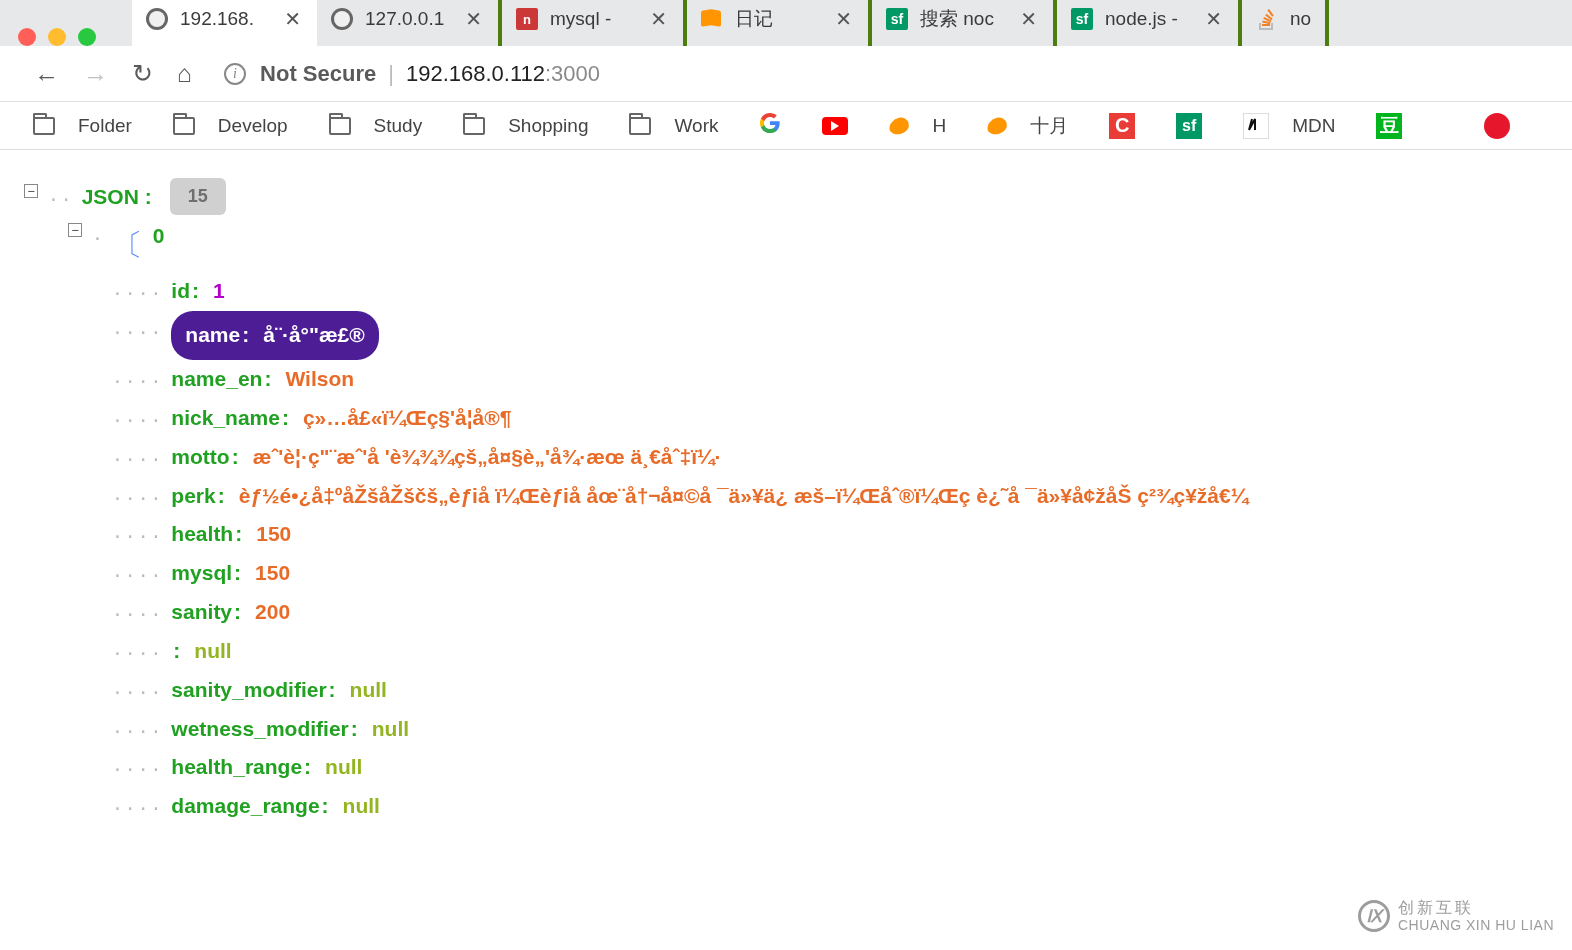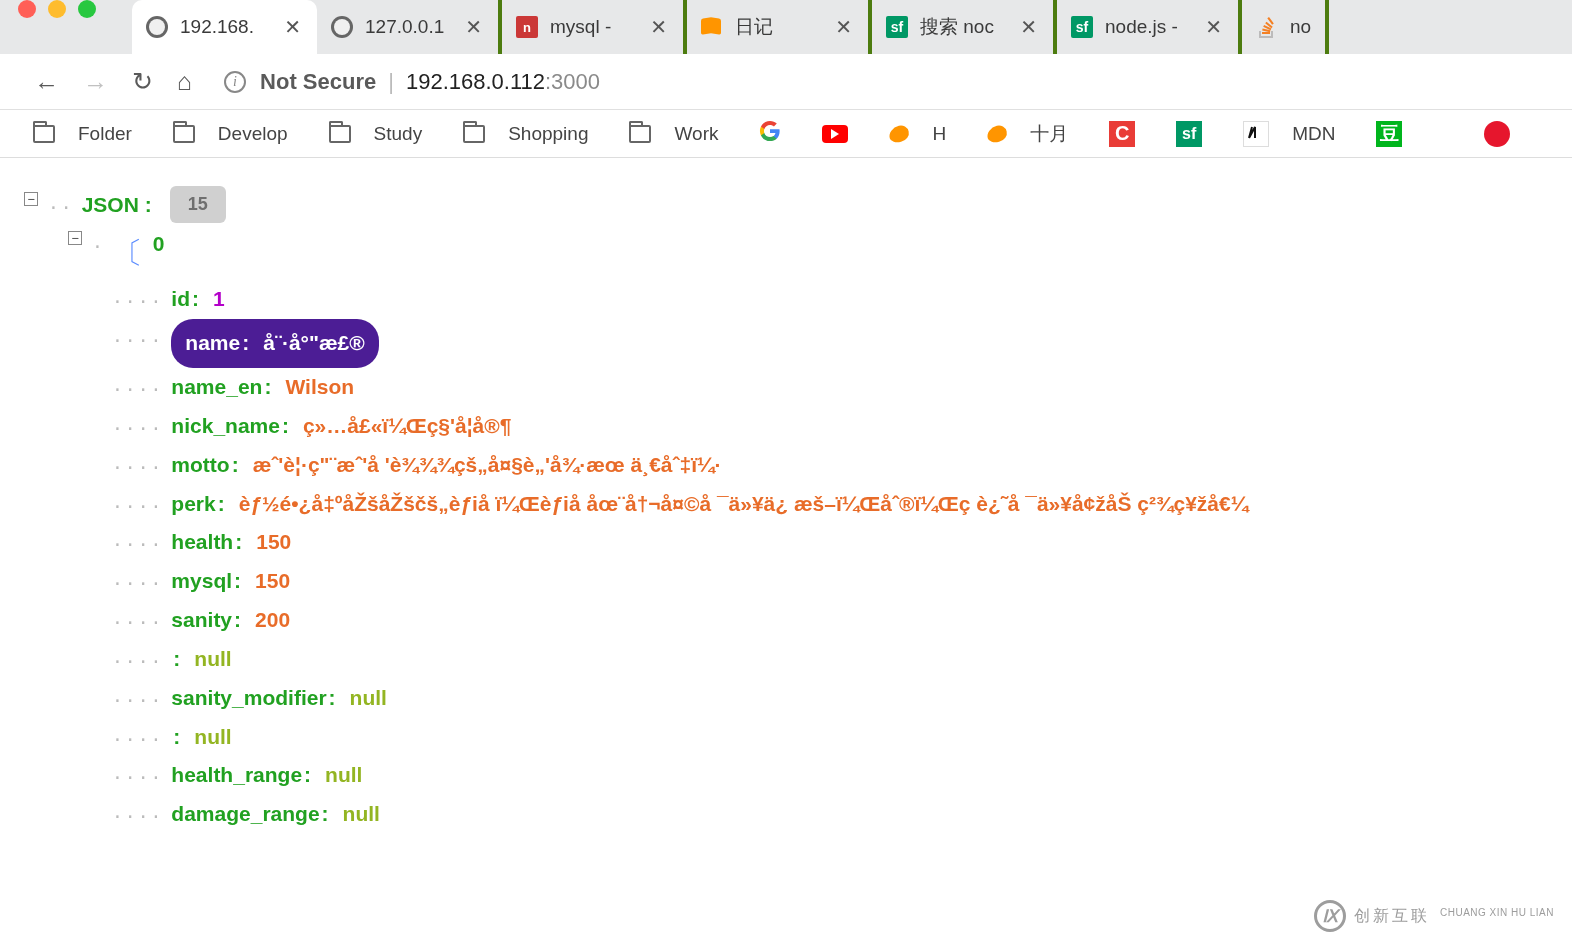--- a/index.html
+++ b/index.html
@@ -1,20 +1,20 @@
 <!DOCTYPE html>
 <html><head>
 <meta charset="utf-8">
 <style>
 * { box-sizing: border-box; margin: 0; padding: 0; }
 body { font-family: -apple-system, BlinkMacSystemFont, 'Segoe UI', sans-serif; font-size: 20px; background: #fff; width: 1572px; height: 950px; overflow: hidden; position: relative; }
 
 
 .browser-chrome { background: #e7e8e9; }
-.tab-bar { display: flex; align-items: flex-start; height: 54px; padding: 0 0 0 18px; }
+.tab-bar { display: flex; align-items: flex-end; height: 46px; padding: 0 0 0 18px; }
 .traffic-lights { display: flex; gap: 12px; margin-right: 36px; align-items: center; }
 .tl { width: 18px; height: 18px; border-radius: 50%; }
 .tl-red { background: #ff5f57; }
 .tl-yellow { background: #febc2e; }
 .tl-green { background: #28c840; }
 .tab { display: flex; align-items: center; height: 54px; padding: 0 14px; min-width: 185px; border-right: 4px solid #4d7c0f; position: relative; font-size: 19px; color: #444; }
 .tab.active { background: #fff; border-radius: 10px 10px 0 0; border-right: none; }
 .tab-favicon { width: 22px; height: 22px; margin-right: 12px; display: flex; align-items: center; justify-content: center; font-size: 17px; }
 .globe-icon { width: 22px; height: 22px; border-radius: 50%; background: #666; position: relative; }
 .globe-icon::before { content: ''; position:absolute; inset:3px; border-radius:50%; background:#f0f0f0; }
@@ -65,23 +65,23 @@
 .key { color:#21a121; font-weight:bold; }
 .colon { color:#21a121; font-weight:bold; margin-right: 14px; margin-left:2px;}
 .val-num { color:#b300c9; font-weight:bold; }
 .val-str { color:#e86c29; font-weight:bold; }
 .val-null { color:#93b522; font-weight:bold; }
 .sel-pill { background:#4c1d95; color:#fff; border-radius:22px; padding:5px 14px; display:inline-flex; align-items:center;}
 .sel-pill .key, .sel-pill .colon, .sel-pill .val-str { color:#fff; }
 
 .watermark { position:absolute; right:18px; bottom:18px; display:flex; align-items:center; gap:8px; color:#9d9d9d; font-size:17px;}
 .watermark .wm-logo { width:32px; height:32px; border:3px solid #9d9d9d; border-radius:50%; display:inline-flex; align-items:center; justify-content:center; font-style:italic; font-weight:bold; color:#9d9d9d;}
-.watermark .wm-text { display:flex; flex-direction:row; line-height:1; gap:2px;}
+.watermark .wm-text { display:flex; flex-direction:column; line-height:1; gap:2px;}
 .watermark .wm-text .cn { font-size:16px; letter-spacing:3px;}
-.watermark .wm-text .en { font-size:10px; letter-spacing:0.5px;margin-left:8px;}
+.watermark .wm-text .en { font-size:14px; letter-spacing:0.5px;}
 </style>
 </head>
 <body>
 
 <div class="browser-chrome">
   <div class="tab-bar">
     <div class="traffic-lights">
       <div class="tl tl-red"></div>
       <div class="tl tl-yellow"></div>
       <div class="tl tl-green"></div>
@@ -298,20 +298,21 @@
         <span class="val-null">null</span>
       </div>
       <div class="row indent2">
         <span class="dots">....</span>
         <span class="key">sanity_modifier</span>
         <span class="colon"> :</span>
         <span class="val-null">null</span>
       </div>
       <div class="row indent2">
         <span class="dots">....</span>
+        <span class="key">wetness_modifier</span>
         <span class="colon"> :</span>
         <span class="val-null">null</span>
       </div>
       <div class="row indent2">
         <span class="dots">....</span>
         <span class="key">health_range</span>
         <span class="colon"> :</span>
         <span class="val-null">null</span>
       </div>
       <div class="row indent2">

